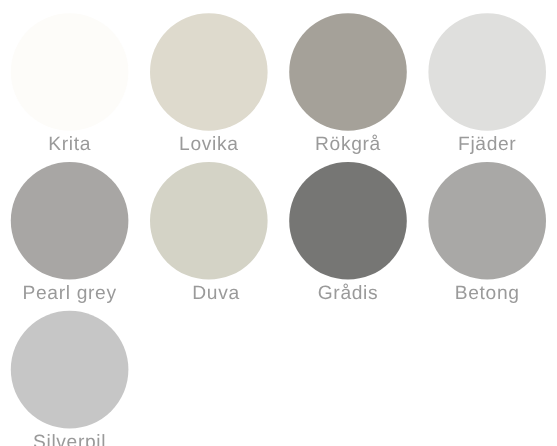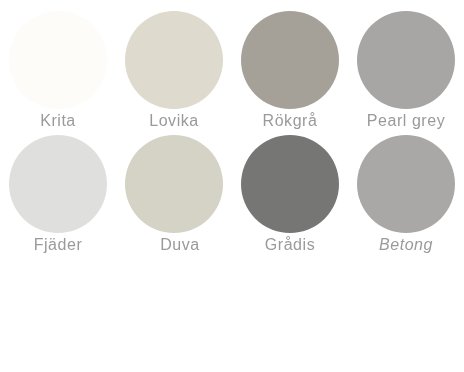--- a/index.html
+++ b/index.html
@@ -64,32 +64,36 @@
     </div>
     <div class="swatch-cell">
       <div class="swatch-disc" style="background-color: rgb(222, 218, 205);"></div>
       <div class="swatch-label" style="color: rgb(154, 154, 154); text-align: center;">Lovika</div>
     </div>
     <div class="swatch-cell">
       <div class="swatch-disc" style="background-color: rgb(165, 161, 153);"></div>
       <div class="swatch-label" style="color: rgb(154, 154, 154);">Rökgrå</div>
     </div>
     <div class="swatch-cell">
+      <div class="swatch-disc" style="background-color: rgb(223, 223, 221);"></div>
+      <div class="swatch-label" style="color: rgb(154, 154, 154);">Fjäder</div>
+    </div>
+    <div class="swatch-cell">
       <div class="swatch-disc" style="background-color: rgb(168, 166, 164);"></div>
       <div class="swatch-label" style="color: rgb(154, 154, 154);">Pearl grey</div>
-    </div>
-    <div class="swatch-cell">
-      <div class="swatch-disc" style="background-color: rgb(223, 223, 221);"></div>
-      <div class="swatch-label" style="color: rgb(154, 154, 154);">Fjäder</div>
     </div>
     <div class="swatch-cell">
       <div class="swatch-disc" style="background-color: rgb(212, 211, 198);"></div>
       <div class="swatch-label" style="color: rgb(154, 154, 154); margin-left: 12px;">Duva</div>
     </div>
     <div class="swatch-cell">
       <div class="swatch-disc" style="background-color: rgb(118, 118, 116);"></div>
       <div class="swatch-label" style="color: rgb(154, 154, 154);">Grådis</div>
     </div>
     <div class="swatch-cell">
       <div class="swatch-disc" style="background-color: rgb(169, 168, 166);"></div>
-      <div class="swatch-label" style="color: rgb(154, 154, 154); font-style: italic;">Betong</div>
+      <div class="swatch-label" style="color: rgb(154, 154, 154);">Betong</div>
+    </div>
+    <div class="swatch-cell">
+      <div class="swatch-disc" style="background-color: rgb(198, 198, 198);"></div>
+      <div class="swatch-label" style="color: rgb(154, 154, 154);">Silverpil</div>
     </div>
   </div>
 
 </body></html>

